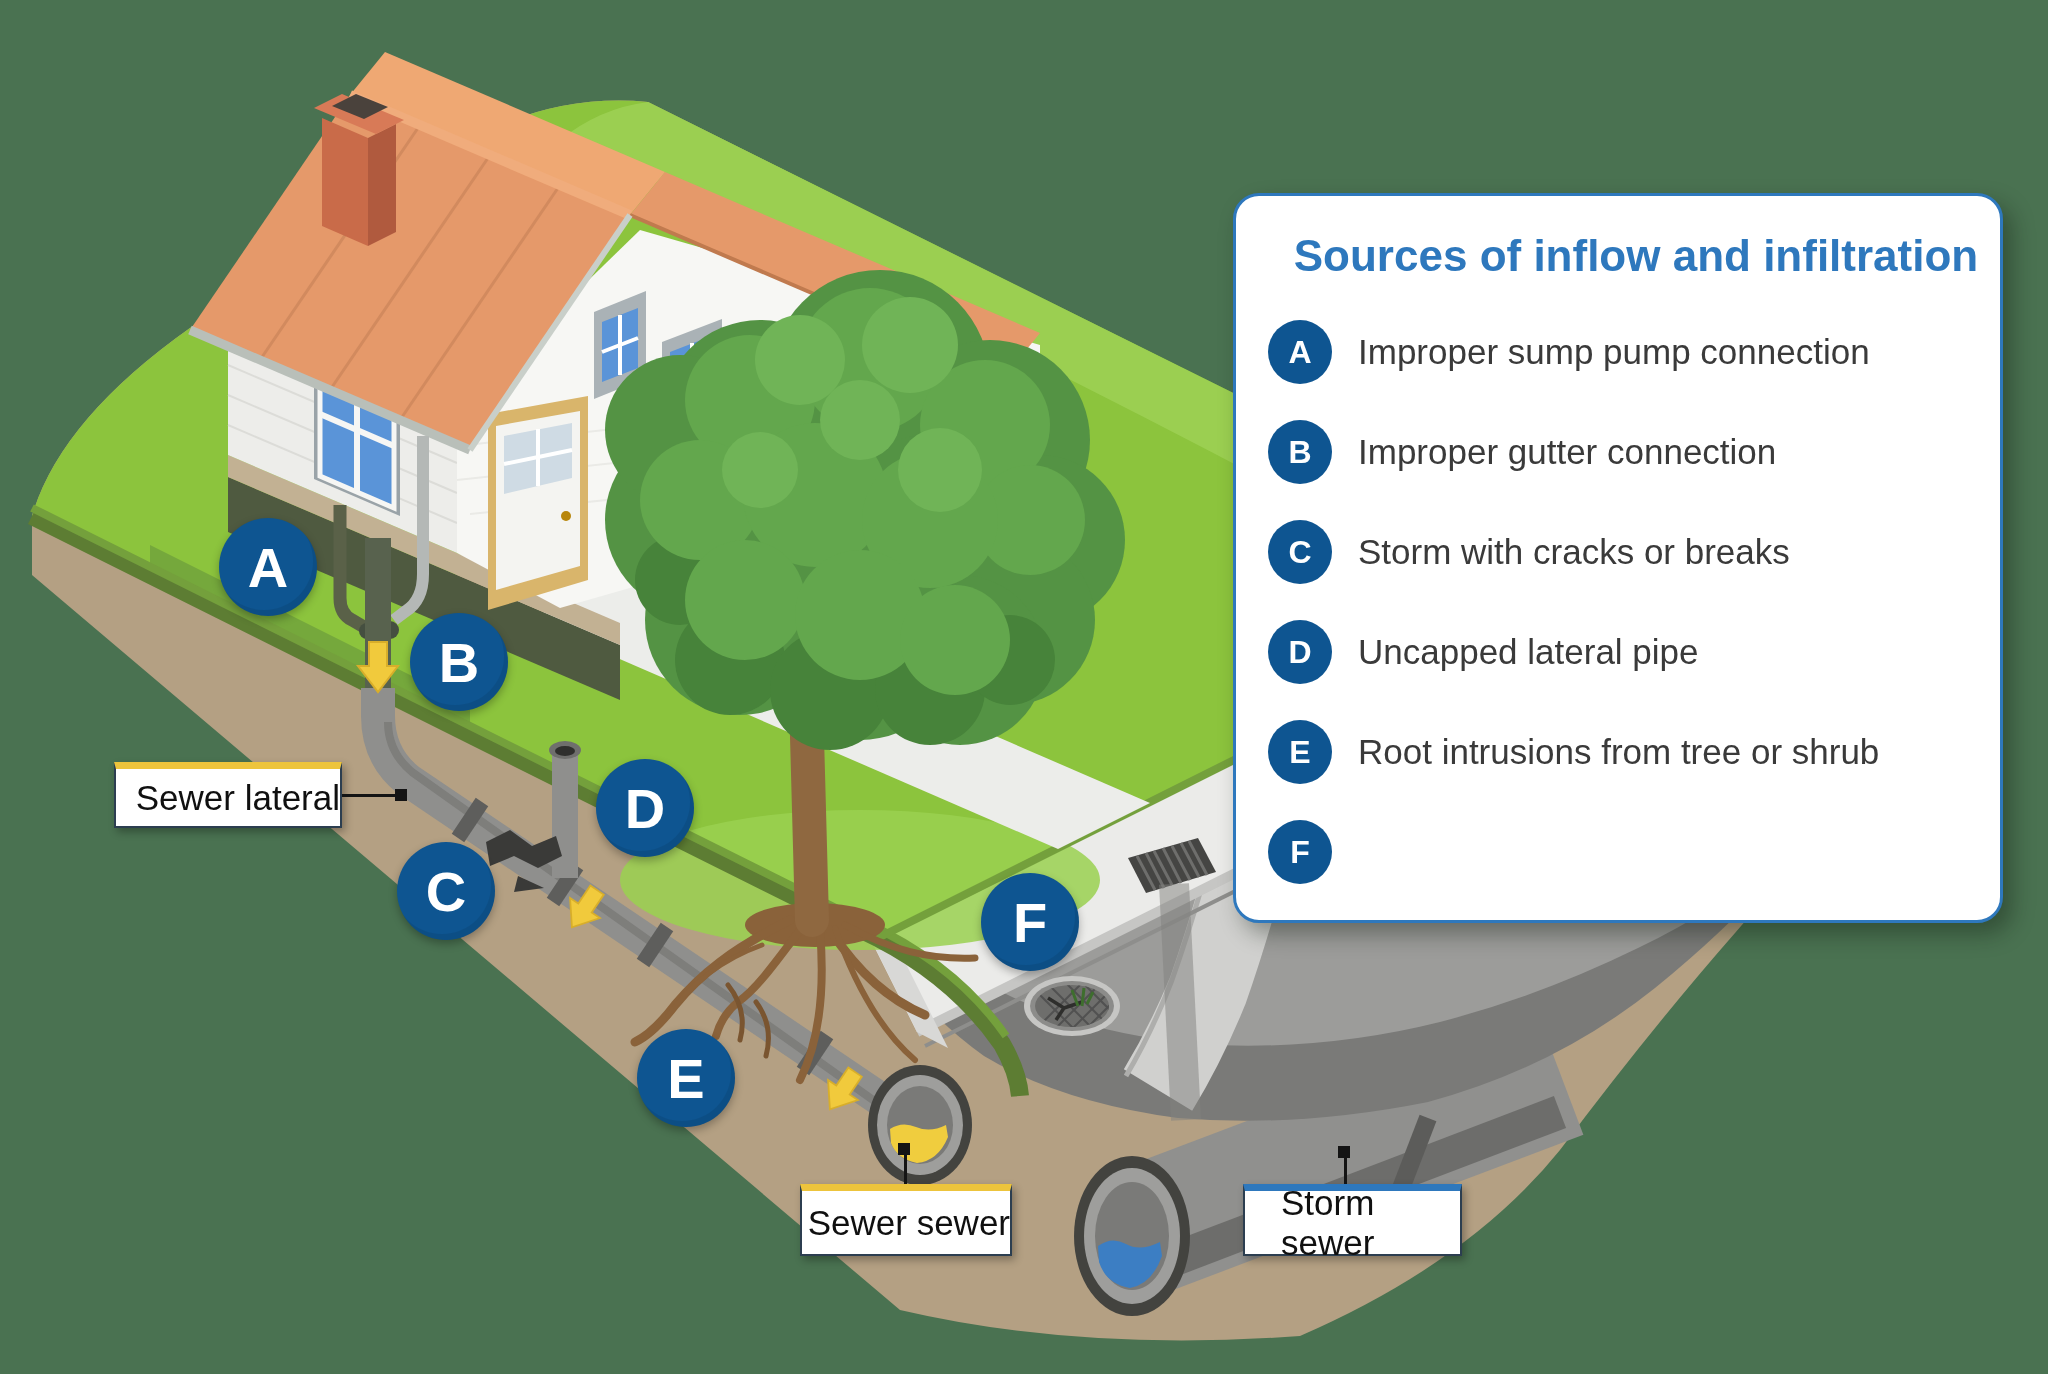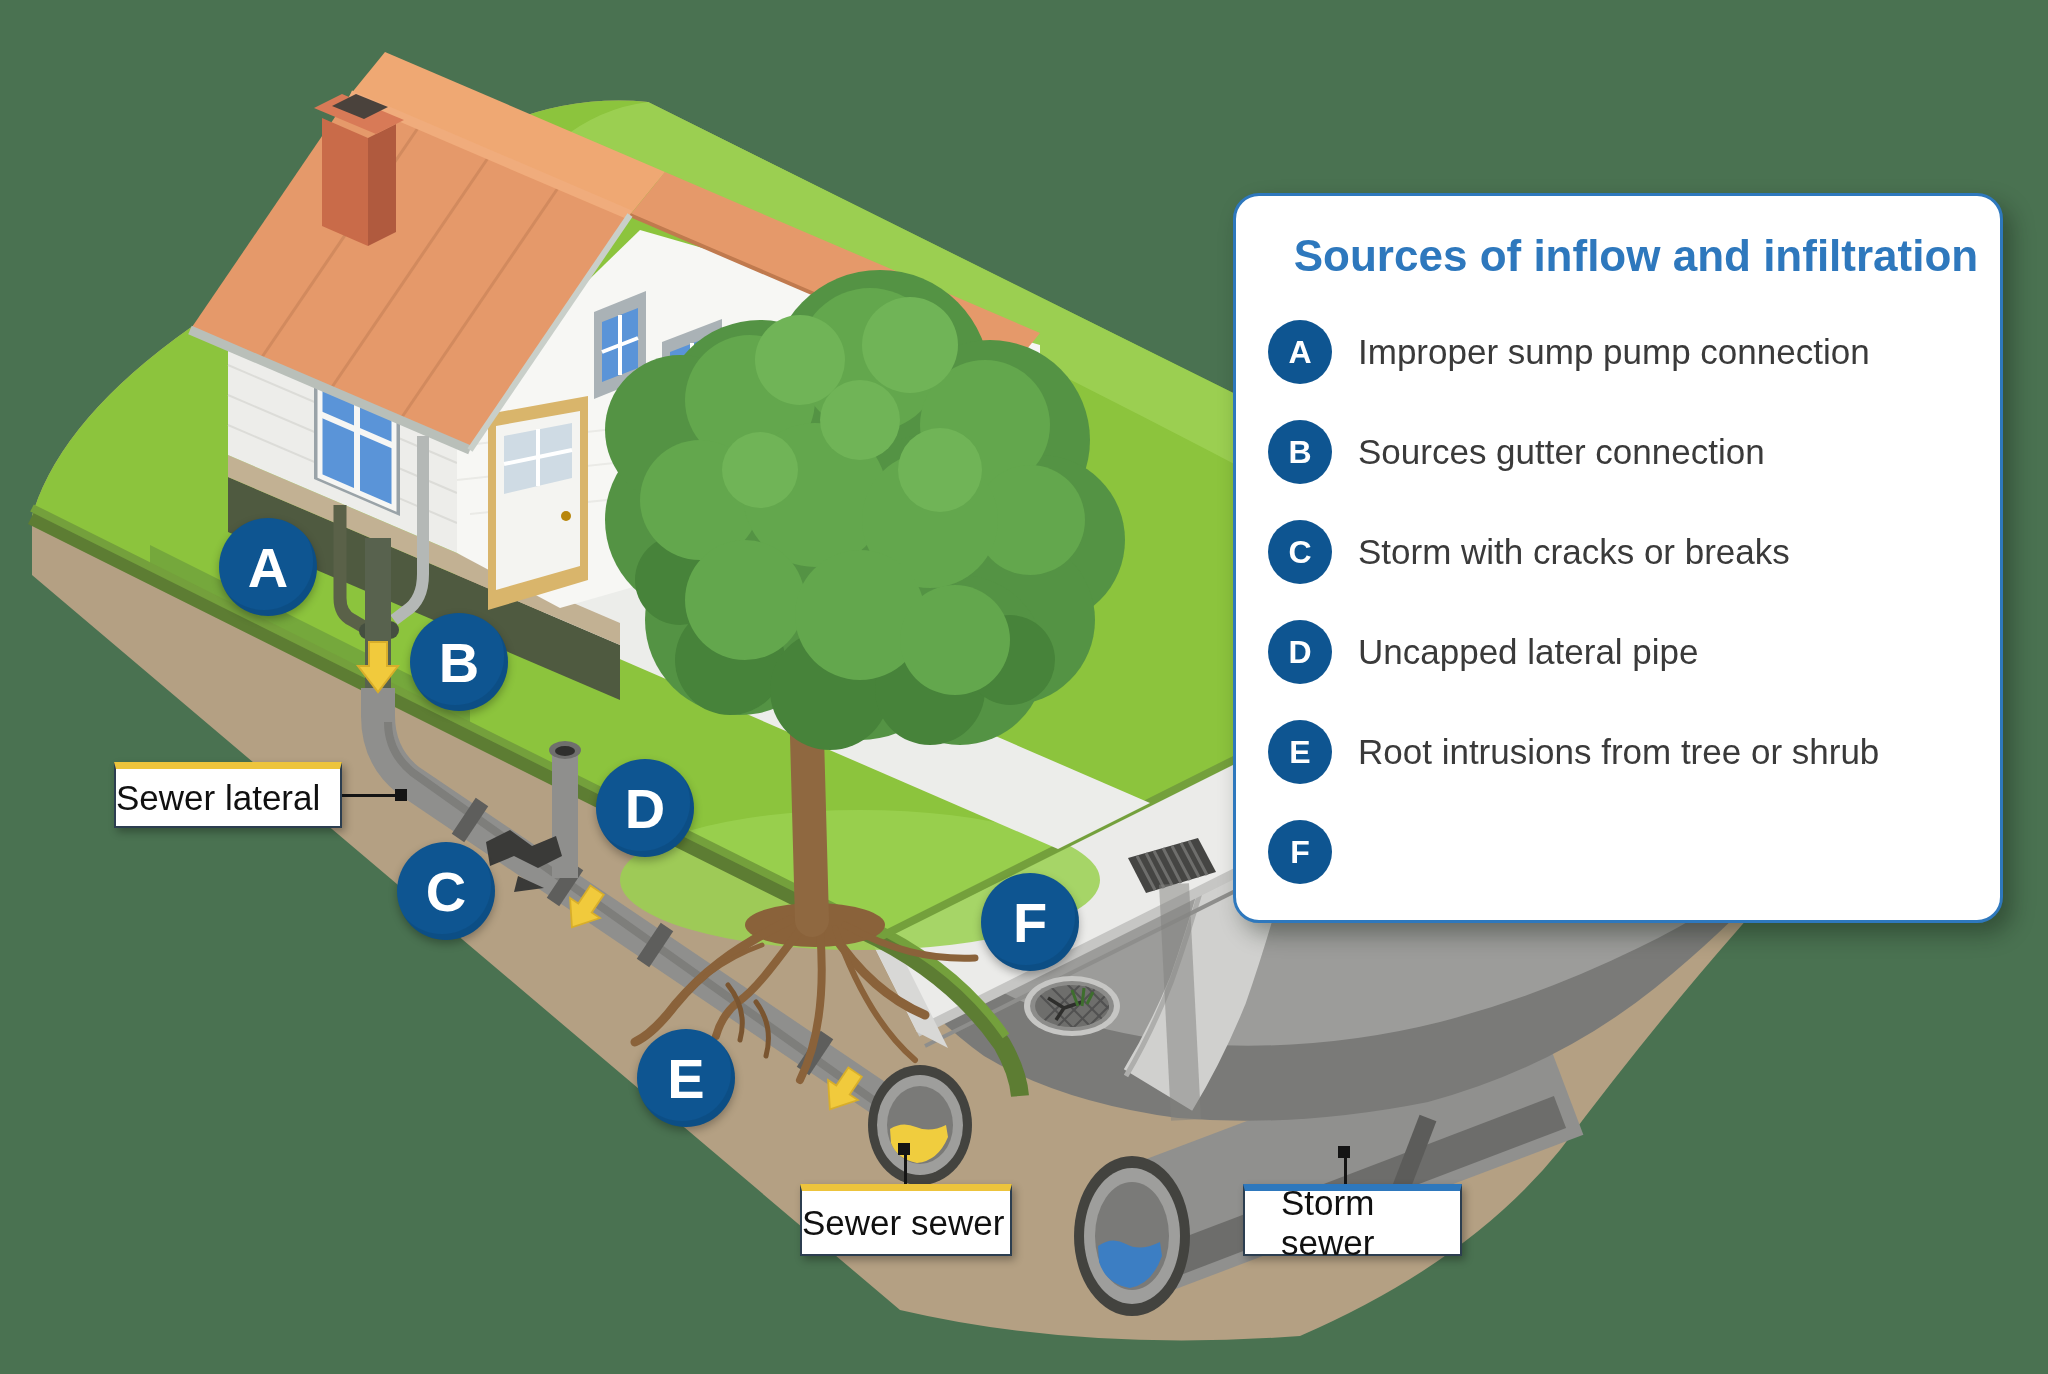--- a/index.html
+++ b/index.html
@@ -8,21 +8,21 @@
   .stage svg{position:absolute;left:0;top:0;}
 
   
   .marker{position:absolute;width:98px;height:98px;transform:translate(-50%,-50%);
           background:#0e5591;border-radius:50%;display:flex;align-items:center;justify-content:center;
           color:#ffffff;font-size:56px;font-weight:700;
           box-shadow:0 4px 9px rgba(0,0,0,.28), inset -4px -6px 0 rgba(0,0,0,.08);}
 
   
   .callout{position:absolute;background:#ffffff;border:2px solid #2c3e50;box-sizing:border-box;
-           display:flex;align-items:center;justify-content:flex-start;
+           display:flex;align-items:center;justify-content:flex-end;
            font-size:35px;color:#101010;box-shadow:3px 4px 8px rgba(0,0,0,.3);}
   .callout.accent-yellow{border-top:7px solid #edc43c;}
   .callout.accent-blue{border-top:7px solid #2e78bd;padding-left:36px;}
   .connector-h{position:absolute;height:3px;background:#141414;}
   .connector-v{position:absolute;width:3px;background:#141414;}
   .connector-dot{position:absolute;width:12px;height:12px;background:#141414;}
 
   
   .legend{position:absolute;left:1233px;top:193px;width:770px;height:730px;box-sizing:border-box;
           background:#ffffff;border:3px solid #2e78bd;border-radius:26px;
@@ -357,21 +357,21 @@
       <div class="legend-row">
         <div class="badge">
             <span>A</span>
           </div>
         <div class="legend-text">Improper sump pump connection</div>
       </div>
       <div class="legend-row">
         <div class="badge">
             <span>B</span>
           </div>
-        <div class="legend-text">Sources gutter connection</div>
+        <div class="legend-text">Improper gutter connection</div>
       </div>
       <div class="legend-row">
         <div class="badge">
             <span>C</span>
           </div>
         <div class="legend-text">Storm with cracks or breaks</div>
       </div>
       <div class="legend-row">
         <div class="badge">
             <span>D</span>

